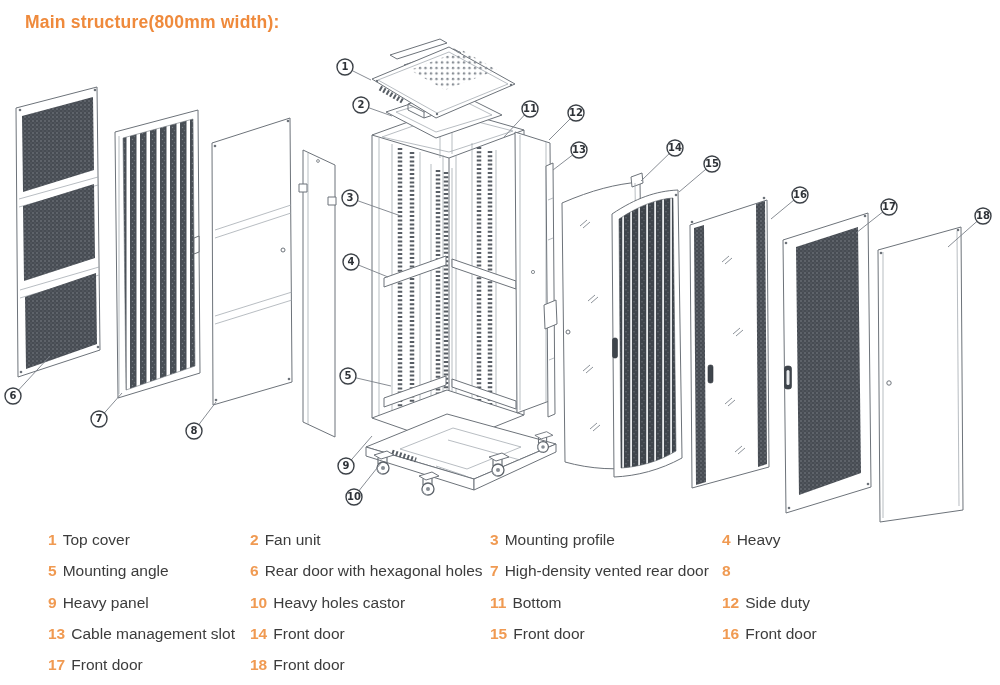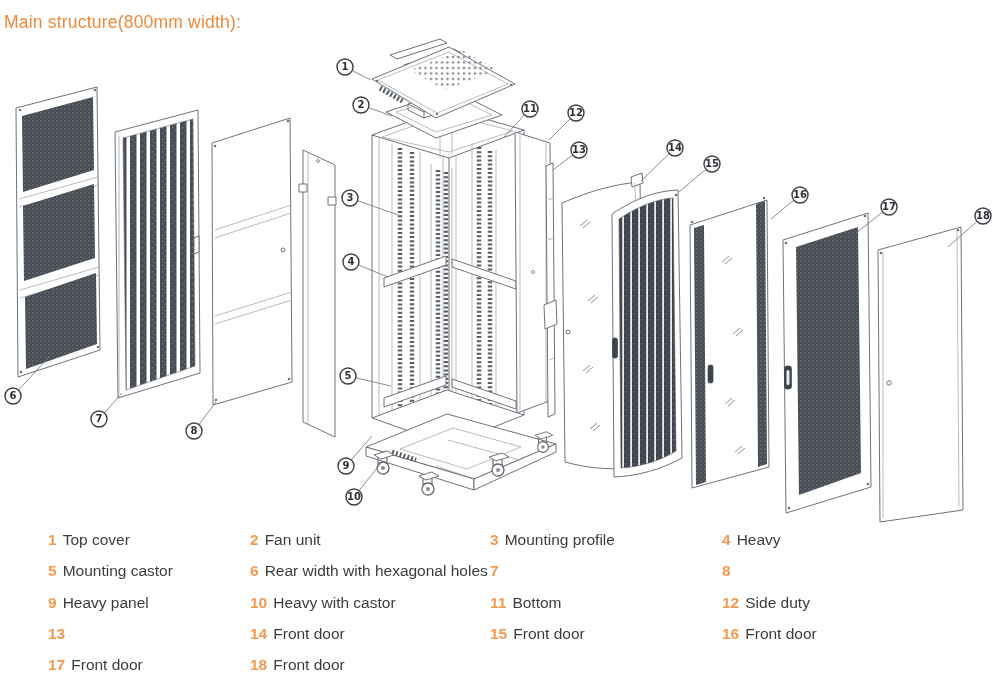--- a/index.html
+++ b/index.html
@@ -1,18 +1,18 @@
 <!DOCTYPE html>
 <html><head>
 <meta charset="utf-8">
 <style>
   html,body{margin:0;padding:0;background:#ffffff;}
   .page{position:relative;width:1000px;height:685px;background:#fff;overflow:hidden;
         font-family:"Liberation Sans", sans-serif;}
-  .title{position:absolute;left:4px;top:12px;font-size:17.5px;font-weight:normal;
+  .title{position:absolute;left:25px;top:12px;font-size:17.5px;font-weight:bold;
          color:#EF8A3C;letter-spacing:.2px;}
   svg{position:absolute;left:0;top:0;}
   
   .ln{fill:#ffffff;stroke:#6d737a;stroke-width:1;stroke-linejoin:round;}
   .nf{fill:none;stroke:#6d737a;stroke-width:1;stroke-linejoin:round;}
   .thin{fill:none;stroke:#9aa0a7;stroke-width:.7;}
   .rail{fill:none;stroke:#585e65;stroke-width:4.5;stroke-dasharray:2 2.2;}
   .rail2{fill:none;stroke:#585e65;stroke-width:5;stroke-dasharray:2 2;}
   .callout-line{stroke:#7a8088;stroke-width:.9;}
   .callout-circle{fill:#fff;stroke:#3c4147;stroke-width:1.4;}
@@ -324,50 +324,52 @@
       <div class="legend-item">
         <span class="num">3</span>
         <span class="lbl">Mounting profile</span>
       </div>
       <div class="legend-item">
         <span class="num">4</span>
         <span class="lbl">Heavy</span>
       </div>
       <div class="legend-item">
         <span class="num">5</span>
-        <span class="lbl">Mounting castor</span>
+        <span class="lbl">Mounting angle</span>
       </div>
       <div class="legend-item">
         <span class="num">6</span>
-        <span class="lbl">Rear width with hexagonal holes</span>
+        <span class="lbl">Rear door with hexagonal holes</span>
       </div>
       <div class="legend-item">
         <span class="num">7</span>
+        <span class="lbl">High-density vented rear door</span>
       </div>
       <div class="legend-item">
         <span class="num">8</span>
       </div>
       <div class="legend-item">
         <span class="num">9</span>
         <span class="lbl">Heavy panel</span>
       </div>
       <div class="legend-item">
         <span class="num">10</span>
-        <span class="lbl">Heavy with castor</span>
+        <span class="lbl">Heavy holes castor</span>
       </div>
       <div class="legend-item">
         <span class="num">11</span>
         <span class="lbl">Bottom</span>
       </div>
       <div class="legend-item">
         <span class="num">12</span>
         <span class="lbl">Side duty</span>
       </div>
       <div class="legend-item">
         <span class="num">13</span>
+        <span class="lbl">Cable management slot</span>
       </div>
       <div class="legend-item">
         <span class="num">14</span>
         <span class="lbl">Front door</span>
       </div>
       <div class="legend-item">
         <span class="num">15</span>
         <span class="lbl">Front door</span>
       </div>
       <div class="legend-item">

